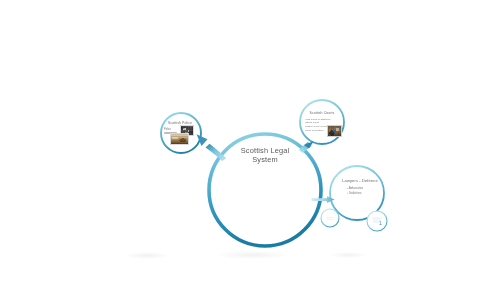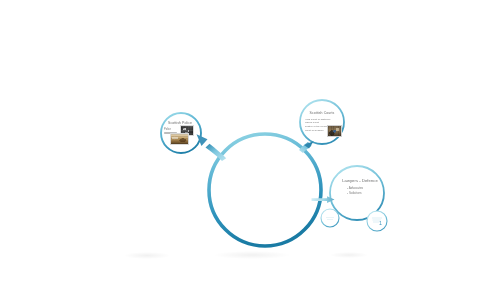--- a/index.html
+++ b/index.html
@@ -265,20 +265,22 @@
                L 308.0 142.1
                C 304.8 144.4, 301.6 147.2, 299.0 149.9 Z" fill="url(#arrUpRight)"></path>
       <path d="M313.8 141.0 L304.0 145.0 L309.0 148.6 Z" fill="#2f87ae"></path>
     </g>
 
     <g>
       <path d="M311.5 198.2 L327.0 198.2 L327.0 196.2 L334.5 199.6 L327.0 203.0 L327.0 201.0 L311.5 201.0 Z" fill="url(#arrRight)"></path>
     </g>
   </svg>
 
+  <div class="txt" id="main-title">Scottish Legal
+System</div>
 
   <div class="txt node-title" id="police-title">Scottish Police</div>
 
   <div id="police-caption">Police</div>
 
   <div class="scribble" style="left:164px; top:131.5px; width:13px;">
     <i style="width:100%"></i>
     <i style="width:72%"></i>
   </div>
 

